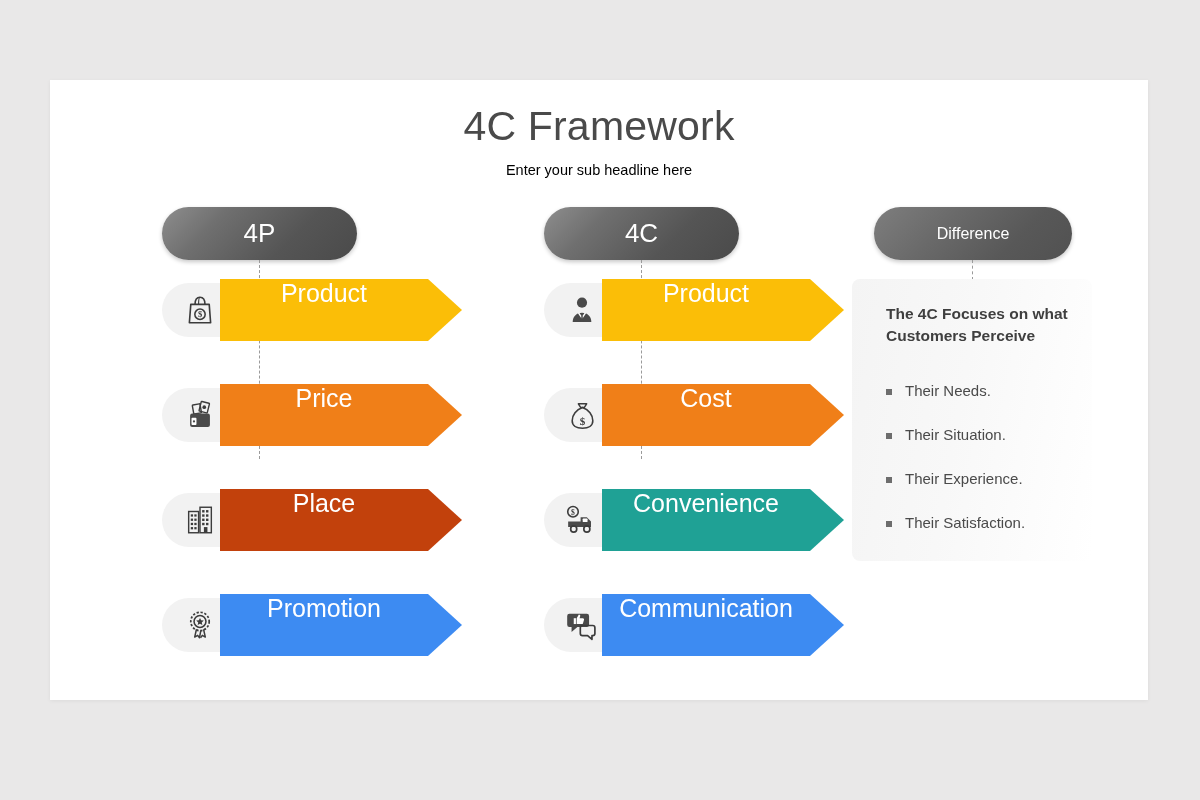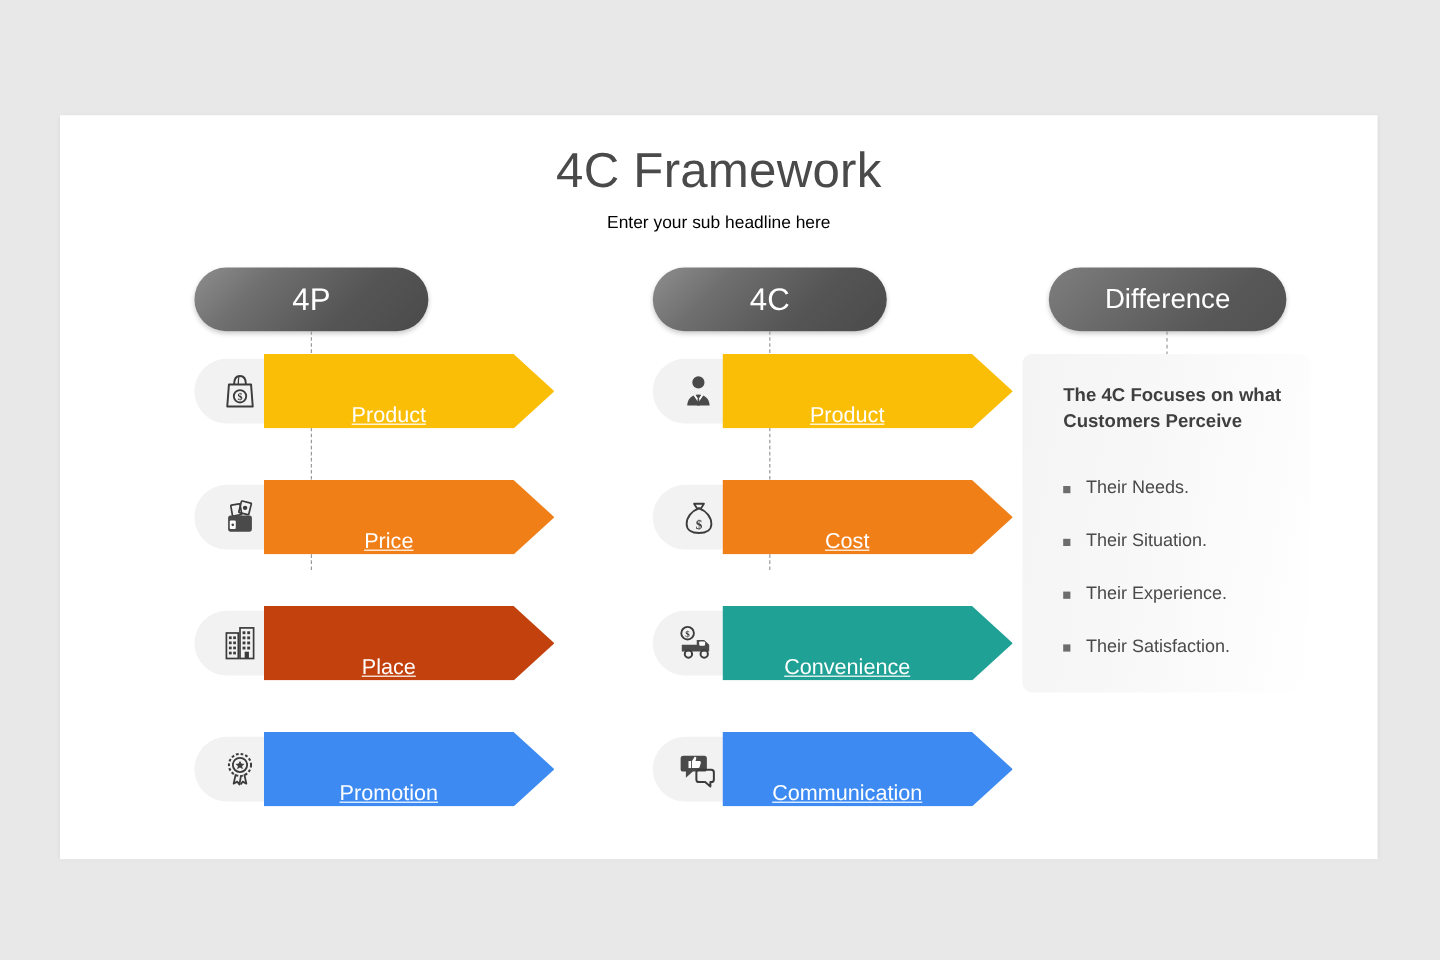--- a/index.html
+++ b/index.html
@@ -5,21 +5,21 @@
   html,body{margin:0;padding:0;}
   body{
     width:1200px;height:800px;
     background:#e9e8e8;
     font-family:"Liberation Sans",sans-serif;
     overflow:hidden;
     position:relative;
   }
   .slide{
     position:absolute;
-    left:50px;top:96px;
+    left:50px;top:80px;
     width:1098px;height:620px;
     background:#ffffff;
     box-shadow:0 1px 4px rgba(0,0,0,0.06);
   }
   
   .title{
     position:absolute;left:0;top:23px;width:1098px;
     text-align:center;
     font-size:41px;
     font-weight:400;
@@ -41,21 +41,21 @@
     box-shadow:0 2px 4px rgba(0,0,0,0.22);
     color:#ffffff;
     font-size:26px;
     display:flex;align-items:center;justify-content:center;
   }
   .pill.p4p{left:112px;top:127px;width:195px;}
   .pill.p4c{left:494px;top:127px;width:195px;}
   .pill.pdiff{
     left:824px;top:127px;width:198px;
     background:linear-gradient(135deg,#7e7e7e 0%,#6a6a6a 35%,#585858 70%,#515151 100%);
-    font-size:23px;
+    font-size:16px;
   }
   
   .vdash{
     position:absolute;
     width:0;
     border-left:1.6px dashed #9a9a9a;
   }
   
   .row{
     position:absolute;
@@ -68,27 +68,26 @@
     background:#f2f2f2;
     border-radius:27px 0 0 27px;
     display:flex;align-items:center;justify-content:center;
   }
   .iconpill svg{display:block;}
   .arrow{
     position:absolute;
     left:58px;top:0;
     height:62px;
     color:#ffffff;
-    font-size:18px;
-    display:flex;align-items:flex-end;justify-content:center;
+    font-size:25px;
+    display:flex;align-items:flex-start;justify-content:center;
     padding-right:34px;
     box-sizing:border-box;
     -webkit-clip-path:polygon(0 0, calc(100% - 34px) 0, 100% 50%, calc(100% - 34px) 100%, 0 100%);
     clip-path:polygon(0 0, calc(100% - 34px) 0, 100% 50%, calc(100% - 34px) 100%, 0 100%);
-    text-decoration:underline;
   }
   .col4p .row{left:112px;width:300px;}
   .col4p .arrow{width:242px;}
   .col4c .row{left:494px;width:300px;}
   .col4c .arrow{width:242px;}
   
   .diffpanel{
     position:absolute;
     left:802px;top:199px;
     width:240px;height:282px;

